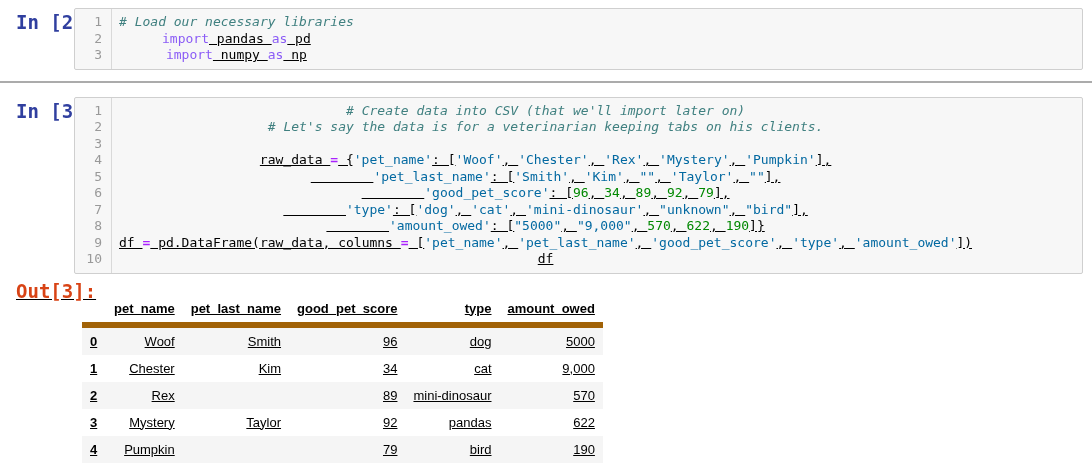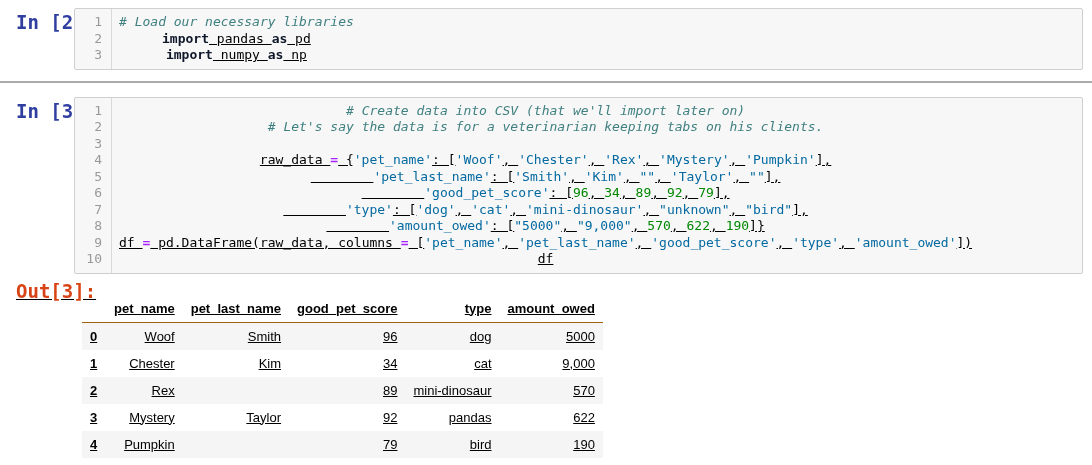--- a/index.html
+++ b/index.html
@@ -27,42 +27,42 @@
     font-size:13px;line-height:16.5px;
   }
   .gutter{
     flex:none;min-width:27px;padding:5px 9px 5px 0;text-align:right;
     color:#999;border-right:1px solid #d9d9d9;
   }
   .code-lines{padding:5px 0 5px 7px;white-space:pre;color:#000;overflow:hidden;}
   .code-line{white-space:pre;text-align:center;}
   
   .tok-com{color:#408080;font-style:italic;}
-  .tok-kw{color:#0f172a;font-weight:bold;}
+  .tok-kw{color:#8b5cf6;font-weight:normal;}
   .tok-str{color:#0369a1;}
   .tok-num{color:#008800;}
   .tok-op{color:#AA22FF;font-weight:bold;}
   .tok-txt{color:#000;text-decoration:underline;}
   
   .divider{height:2px;background:#ababab;}
   .divider.mid{margin-top:11px;}
   .divider.bottom{margin-top:8px;}
   
   .output-row{display:flex;align-items:flex-start;margin-top:9px;text-decoration:underline;}
   .output-row .prompt{padding-top:0;}
   .output-content{margin-left:8px;}
   table.dataframe{
     border-collapse:collapse;margin-top:12px;
     font-size:13px;color:#000;
   }
   .dataframe th,.dataframe td{
     text-align:right;padding:5px 8px;line-height:17px;font-weight:normal;
     white-space:nowrap;
   }
-  .dataframe thead tr{border-bottom:1px solid #a16207;}
+  .dataframe thead tr{border-bottom:6px solid #a16207;}
   .dataframe thead th{font-weight:bold;}
   .dataframe tbody th{font-weight:bold;text-align:left;}
   .dataframe tbody tr:nth-child(odd){background:#f5f5f5;}
   
   .dataframe col.c-index{width:24px;}
   .dataframe col.c-0{width:64px;}
   .dataframe col.c-1{width:96px;}
   .dataframe col.c-2{width:104px;}
   .dataframe col.c-3{width:85px;}
   .dataframe col.c-4{width:92px;}

